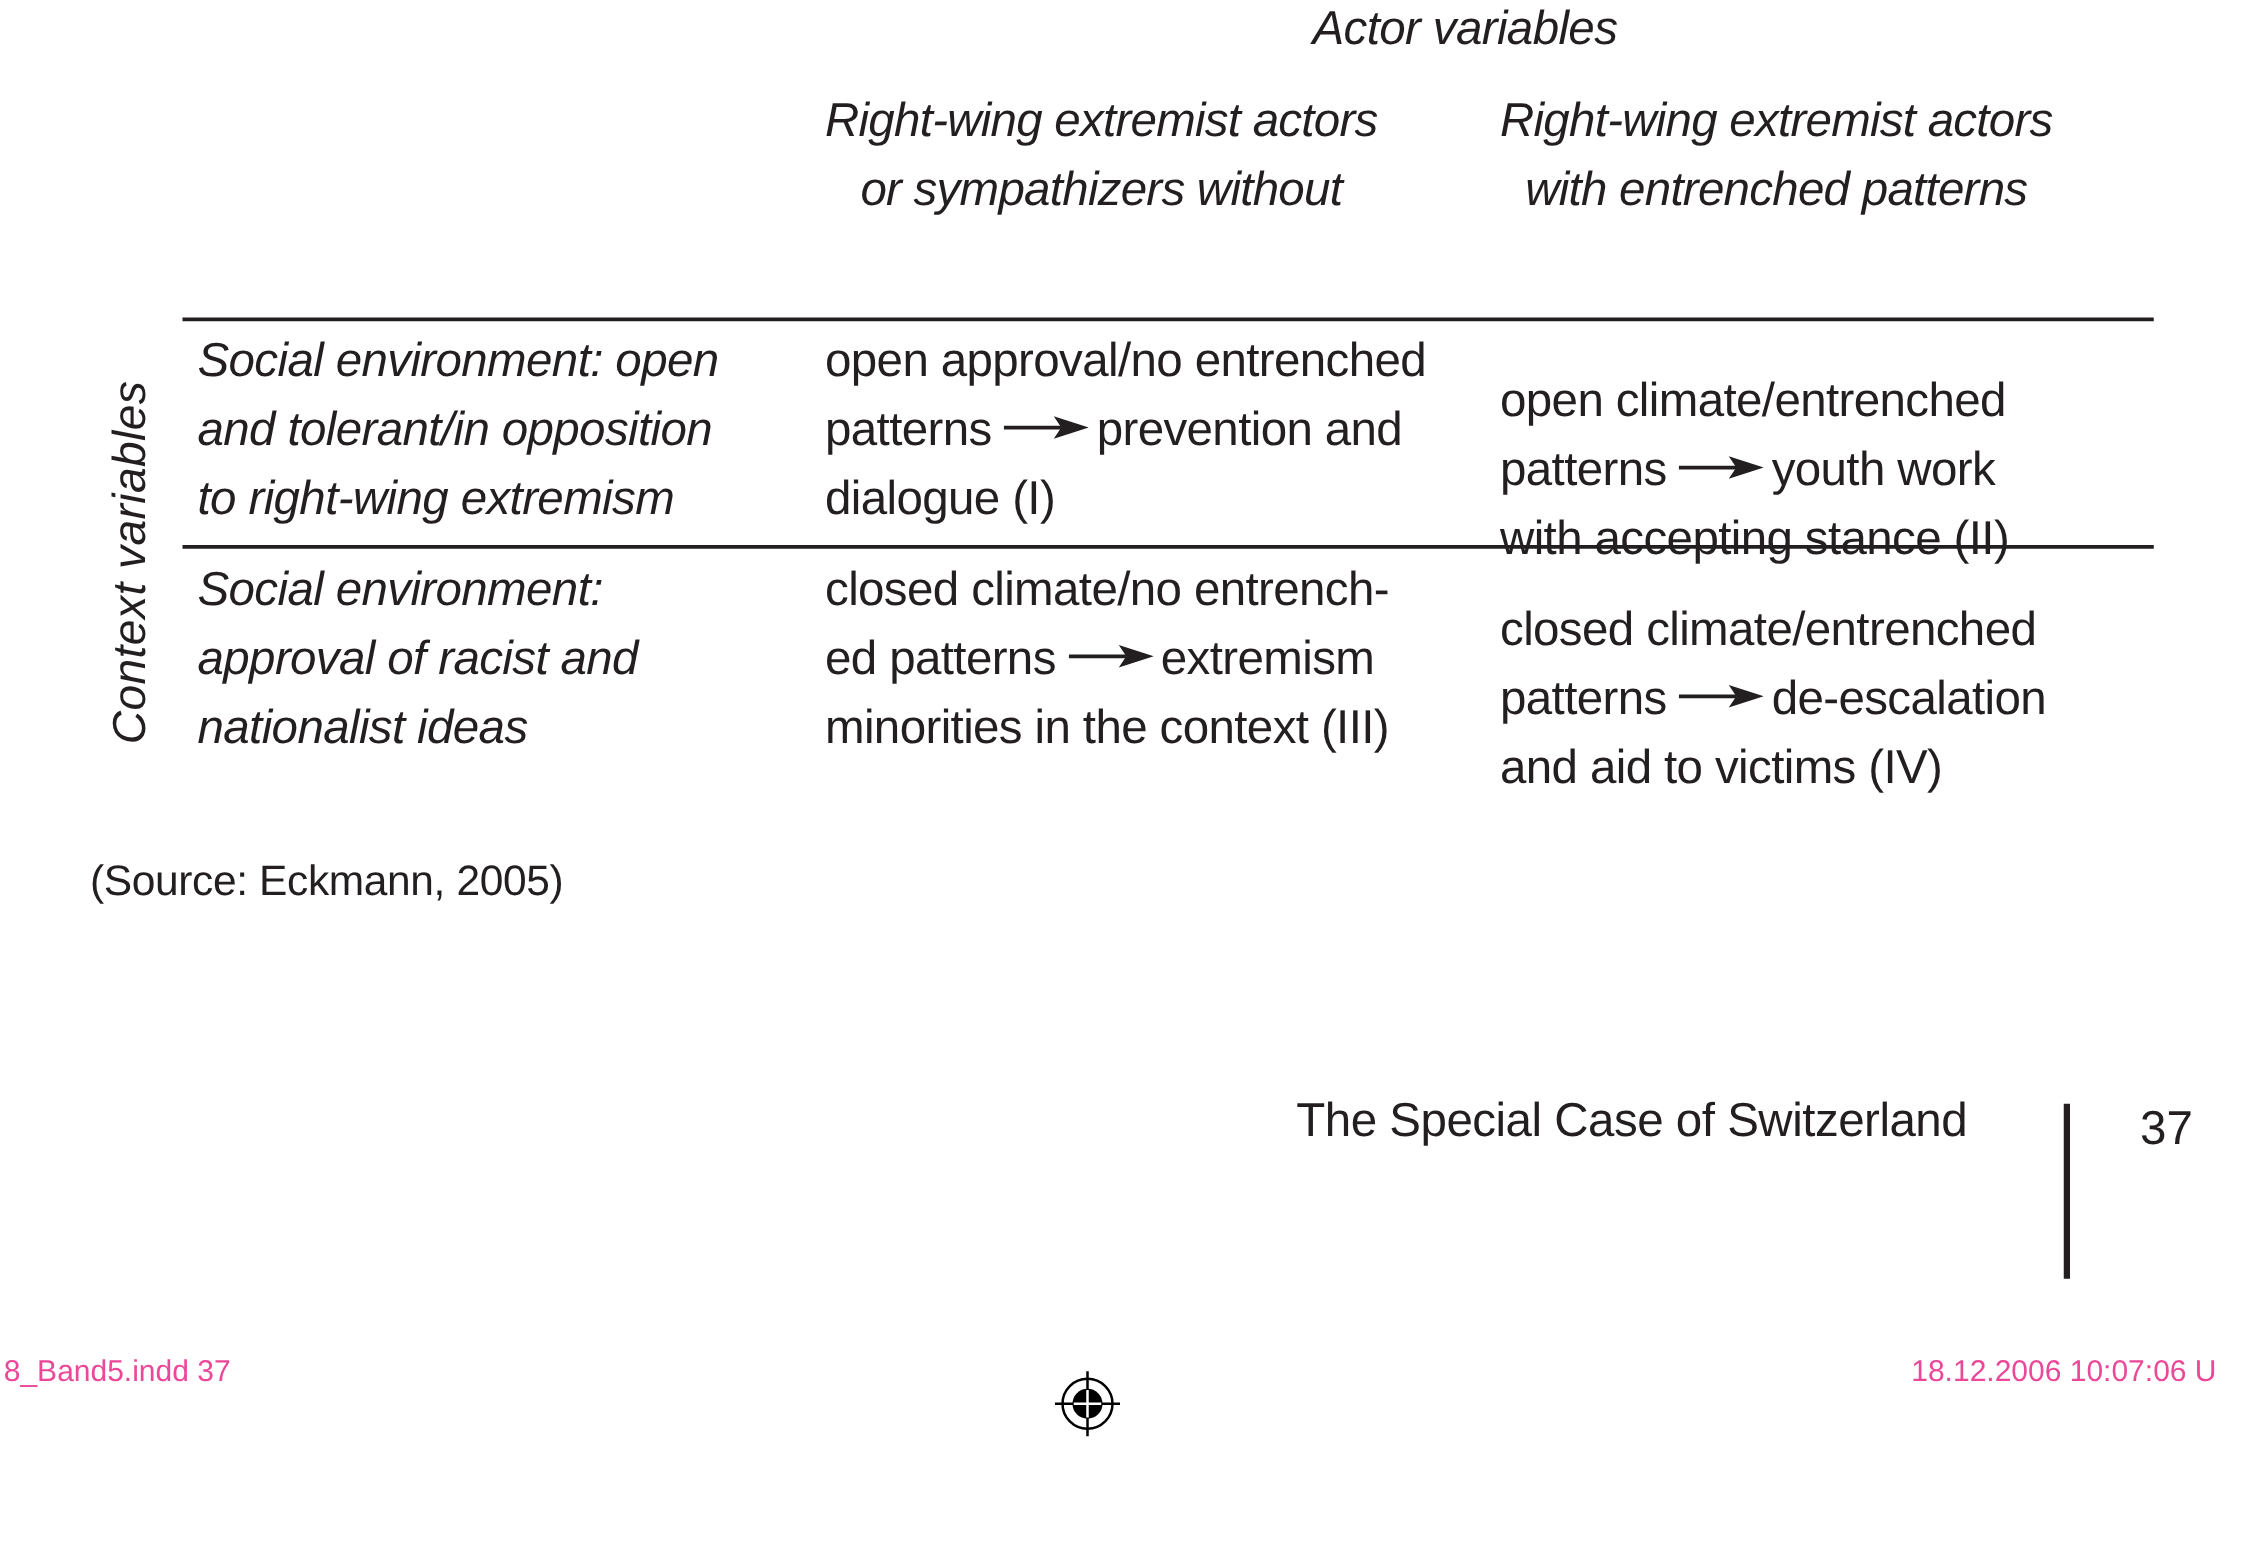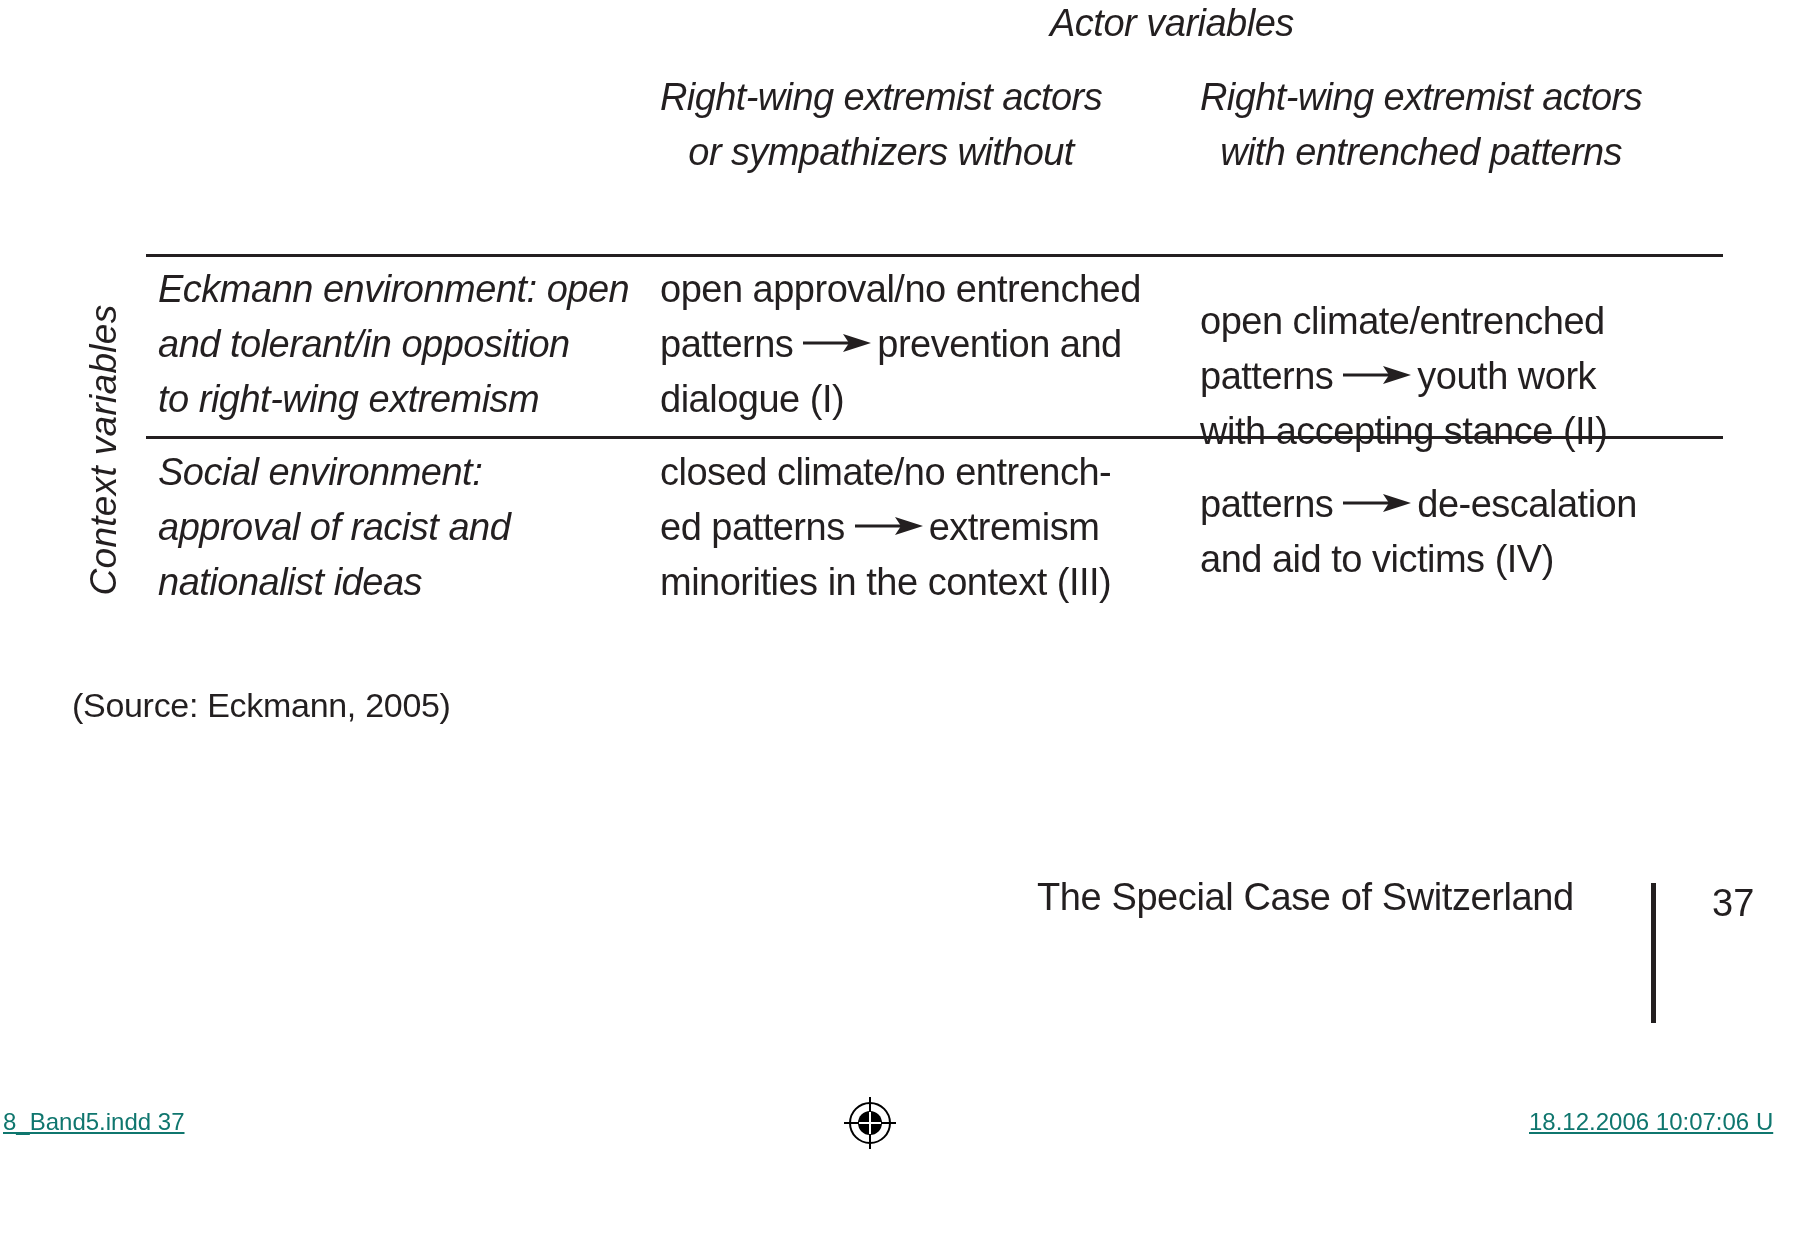--- a/index.html
+++ b/index.html
@@ -120,26 +120,25 @@
   }
   .page-number {
     left: 1712px;
     top: 882px;
     font-size: 38px;
     white-space: nowrap;
   }
 
   
   .slug {
-    top: 1108px;
+    top: 1084px;
     font-size: 24px;
     font-family: "Liberation Sans", sans-serif;
-    color: #0f766e;
-    white-space: nowrap;
-    text-decoration: underline;
+    color: #ec4899;
+    white-space: nowrap;
   }
   .slug.left { left: 3px; }
   .slug.right { left: 1529px; }
   .reg-mark {
     left: 842px;
     top: 1095px;
     width: 56px;
     height: 56px;
   }
 </style>
@@ -156,21 +155,21 @@
   <span class="line">Right-wing extremist actors</span>
   <span class="line">with entrenched patterns</span>
 </div>
 
 <div class="abs rule top"></div>
 <div class="abs rule mid"></div>
 
 <div class="abs context-label">Context variables</div>
 
 <div class="abs cell rowhead row1 sans-cond">
-  <span class="line">Eckmann environment: open</span>
+  <span class="line">Social environment: open</span>
   <span class="line">and tolerant/in opposition</span>
   <span class="line">to right-wing extremism</span>
 </div>
 <div class="abs cell c1 row1 sans-cond">
   <span class="line">open approval/no entrenched</span>
   <span class="line">
     <span>patterns</span><span class="arrow"><svg width="68" height="20" viewBox="0 0 68 20">
           <line x1="0" y1="10" x2="46" y2="10" stroke="#231f20" stroke-width="3"></line>
           <polygon points="40,1 68,10 40,19 46,10" fill="#231f20"></polygon>
         </svg></span><span>prevention and</span>
@@ -197,20 +196,21 @@
   <span class="line">closed climate/no entrench-</span>
   <span class="line">
     <span>ed patterns</span><span class="arrow"><svg width="68" height="20" viewBox="0 0 68 20">
           <line x1="0" y1="10" x2="46" y2="10" stroke="#231f20" stroke-width="3"></line>
           <polygon points="40,1 68,10 40,19 46,10" fill="#231f20"></polygon>
         </svg></span><span>extremism</span>
   </span>
   <span class="line">minorities in the context (III)</span>
 </div>
 <div class="abs cell c2 row2 sans-cond">
+  <span class="line">closed climate/entrenched</span>
   <span class="line">
     <span>patterns</span><span class="arrow"><svg width="68" height="20" viewBox="0 0 68 20">
           <line x1="0" y1="10" x2="46" y2="10" stroke="#231f20" stroke-width="3"></line>
           <polygon points="40,1 68,10 40,19 46,10" fill="#231f20"></polygon>
         </svg></span><span>de-escalation</span>
   </span>
   <span class="line">and aid to victims (IV)</span>
 </div>
 
 <div class="abs source sans-cond">(Source: Eckmann, 2005)</div>

